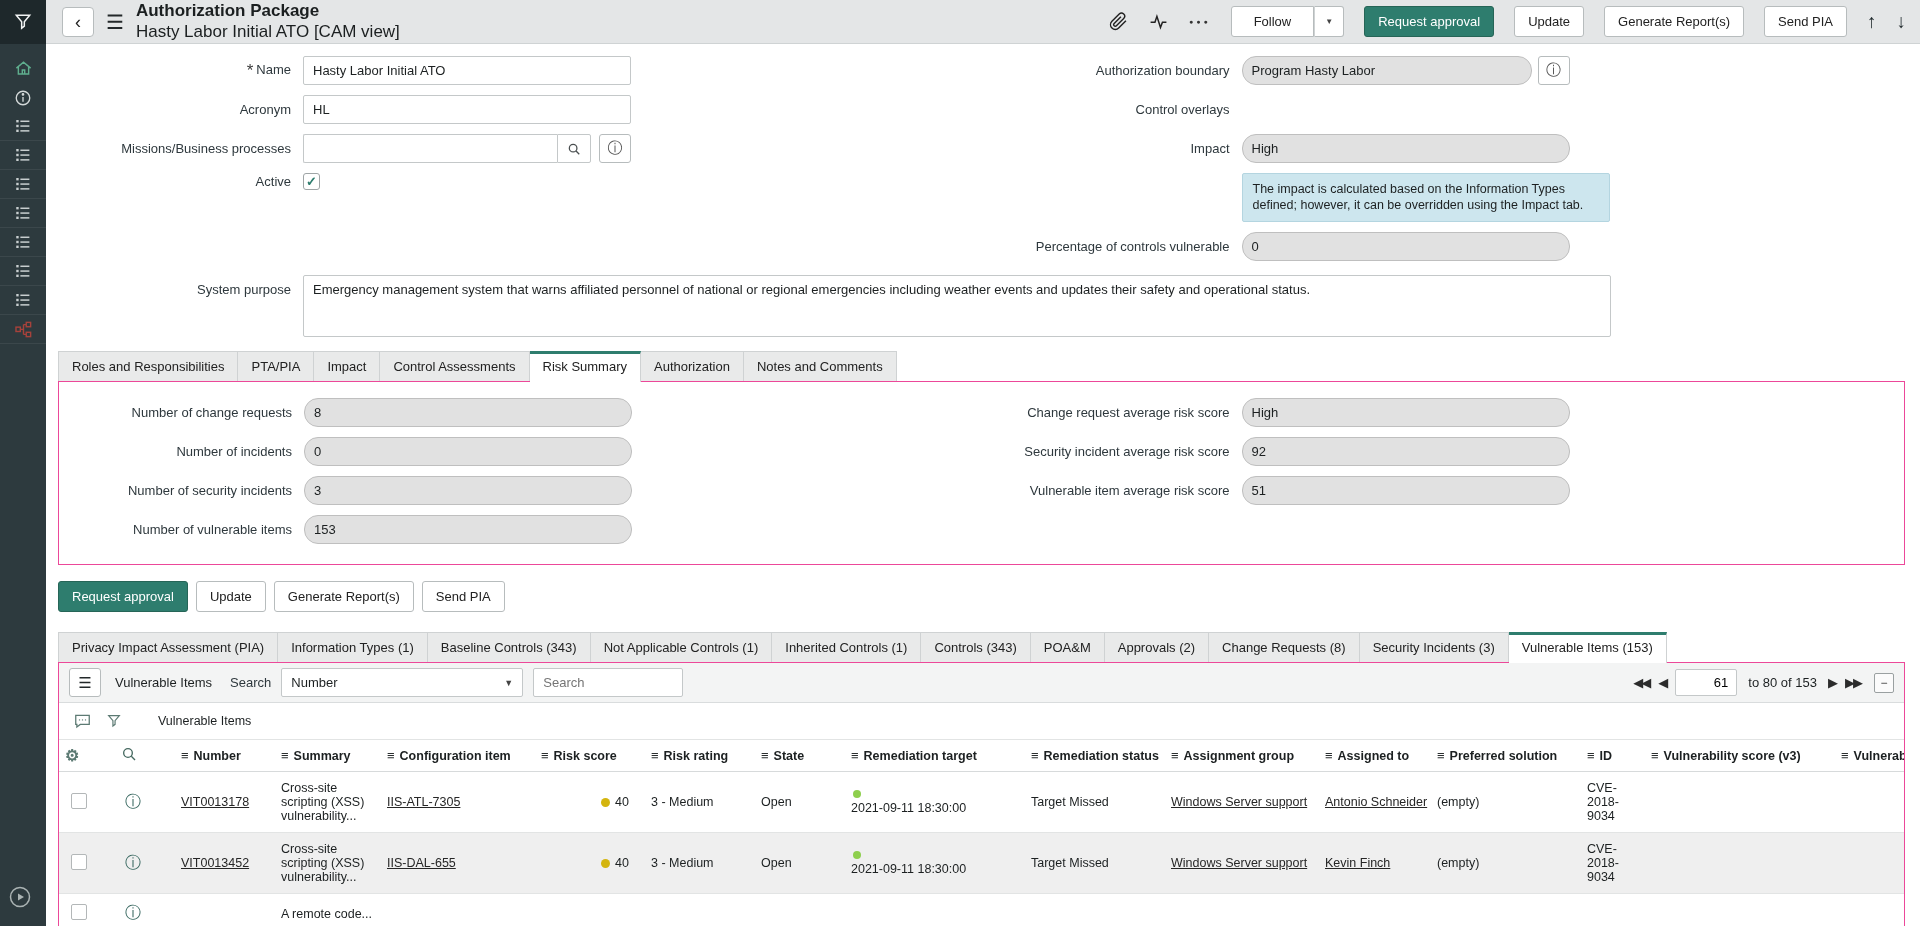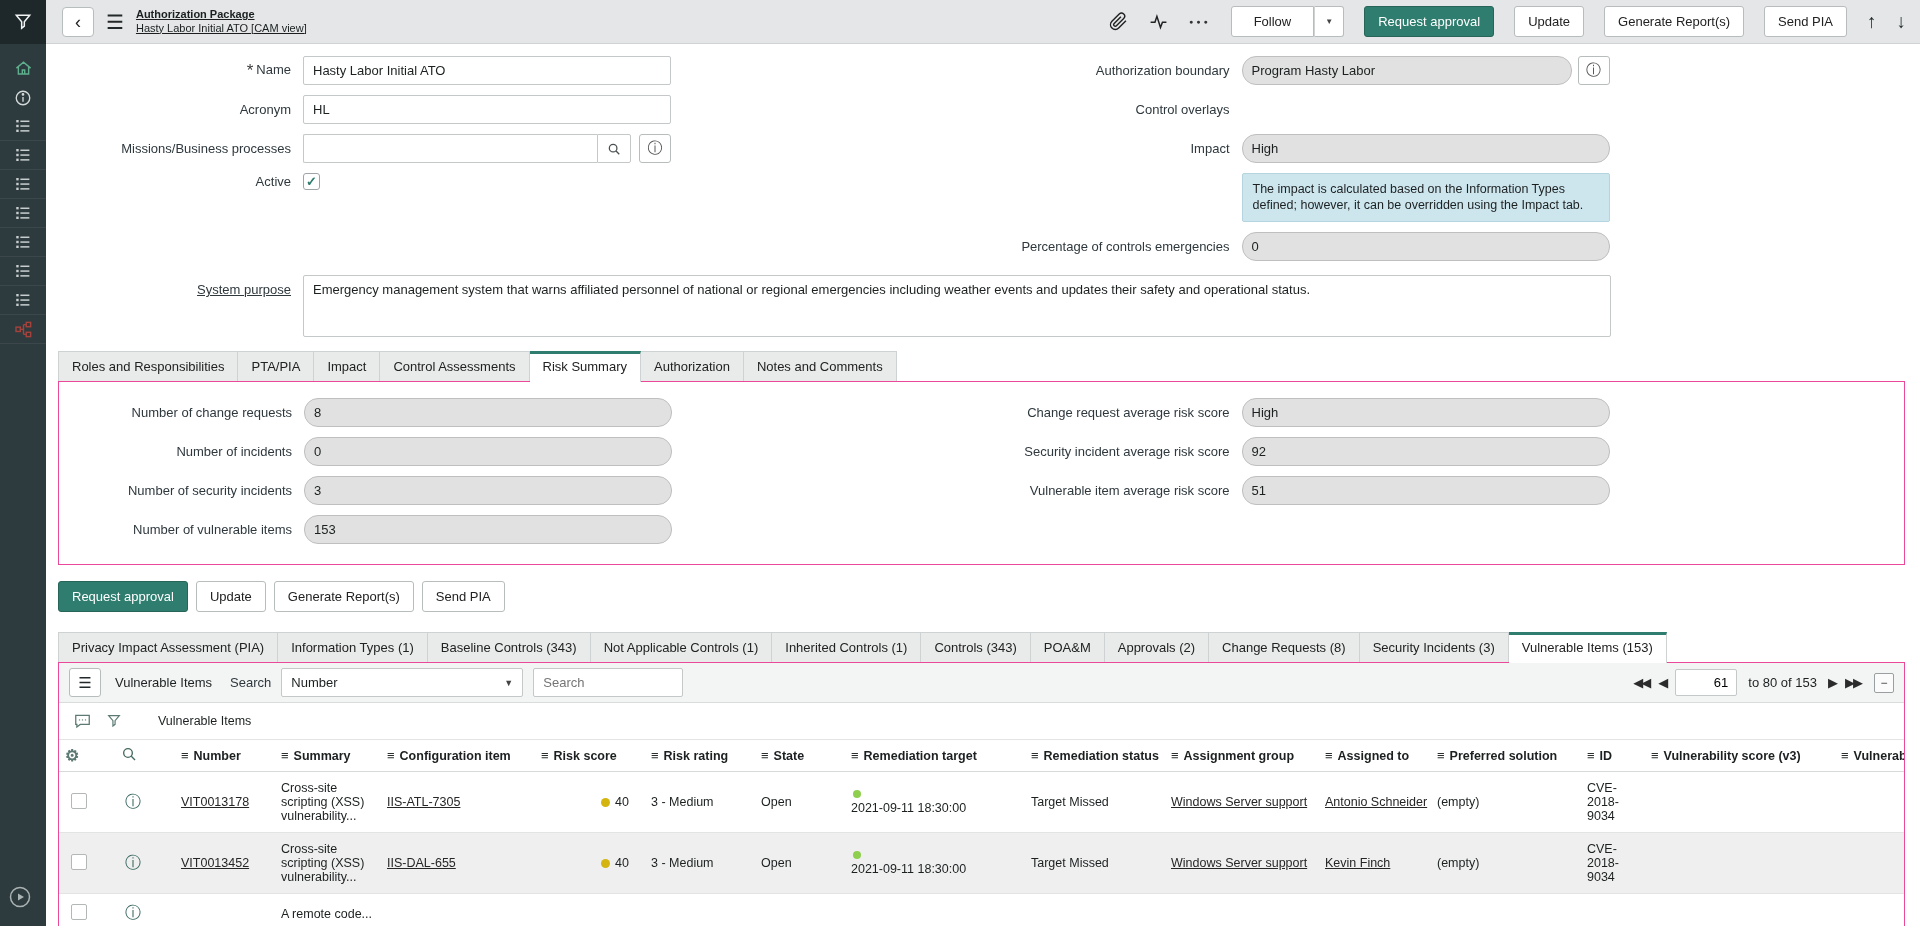--- a/index.html
+++ b/index.html
@@ -13,40 +13,40 @@
   .sb-icons { display:flex; flex-direction:column; margin-top:10px; }
   .sb-item { height:29px; display:flex; align-items:center; justify-content:center; border-bottom:1px solid rgba(255,255,255,0.07); cursor:pointer; }
   .sb-item:first-child, .sb-item:nth-child(2) { border-bottom:none; }
   .sb-bottom { margin-top:auto; padding:0 0 14px 8px; }
 
   
   .main { flex:1; display:flex; flex-direction:column; min-width:0; }
   .topbar { height:44px; background:#e4e6e7; border-bottom:1px solid #cfd3d4; display:flex; align-items:center; padding:0 14px 0 16px; gap:12px; flex-shrink:0; }
   .back-btn { width:32px; height:30px; background:#fff; border:1px solid #b7bcbd; border-radius:4px; font-size:18px; line-height:26px; text-align:center; color:#222; cursor:pointer; }
   .burger { font-size:20px; color:#23282a; cursor:pointer; line-height:1; }
-  .title-block { line-height:1.2; font-size:11px; color:#1b1f20;text-decoration:underline; }
+  .title-block { line-height:1.2; font-size:17px; color:#1b1f20; }
   .title-app { font-weight:bold; }
   .topbar-right { margin-left:auto; display:flex; align-items:center; gap:20px; }
   .icon-btn { background:none; border:none; cursor:pointer; display:flex; align-items:center; color:#222; }
   .dots { font-size:7px; letter-spacing:3px; color:#333; }
   .btn { height:31px; padding:0 13px; background:#fff; border:1px solid #b7bcbd; border-radius:3px; font-size:13px; color:#222; cursor:pointer; font-family:inherit; }
   .btn-primary { background:#2e7d6e; border-color:#266557; color:#fff; }
   .split { display:flex; }
   .split .btn { border-radius:3px 0 0 3px; padding:0 22px; }
   .split .caret-btn { width:30px; border:1px solid #b7bcbd; border-left:1px solid #cfd3d4; border-radius:0 3px 3px 0; background:#fff; font-size:8px; color:#444; cursor:pointer; }
   .arrow-glyph { font-size:19px; font-weight:bold; color:#1e282b; }
 
   
   .content { flex:1; padding:12px 15px 0 12px; overflow:hidden; background:#fff; }
   .form-grid { display:grid; grid-template-columns:1fr 1fr; column-gap:30px; }
   .frow { display:flex; align-items:center; margin-bottom:10px; }
   .frow.top { align-items:flex-start; }
   .flabel { width:245px; flex-shrink:0; text-align:right; padding-right:12px; color:#2e383d; font-size:13px; }
   .req-star { font-size:17px; color:#3c3c3c; margin-right:3px; vertical-align:-2px; }
-  .fctl { width:368px; display:flex; align-items:center; gap:6px; }
+  .fctl { width:328px; display:flex; align-items:center; gap:6px; }
   .tin { width:100%; height:29px; border:1px solid #c4c8c9; border-radius:2px; padding:0 9px; font-size:13px; color:#1c2021; font-family:inherit; background:#fff; }
   .tin.grouped { border-radius:2px 0 0 2px; border-right:none; }
   .ro { background:#e1e1e1; border-color:#bfbfbf; display:flex; align-items:center; padding:0 9px; height:29px; border:1px solid #bfbfbf; border-radius:14px; width:100%; font-size:13px; color:#1c2021; }
   .search-seg { width:34px; height:29px; border:1px solid #c4c8c9; border-radius:0 2px 2px 0; background:#fff; display:flex; align-items:center; justify-content:center; cursor:pointer; flex-shrink:0; }
   .info-btn { width:32px; height:29px; border:1px solid #b7bcbd; border-radius:3px; background:#fff; font-size:15px; color:#555; cursor:pointer; flex-shrink:0; }
   .checkbox { width:17px; height:17px; border:1px solid #9fa5a6; border-radius:3px; background:#fff; display:flex; align-items:center; justify-content:center; font-size:13px; font-weight:bold; color:#2e7d6e; cursor:pointer; }
   .infobox { width:368px; background:#cde6ee; border:1px solid #b4d5e0; border-radius:2px; padding:8px 10px; font-size:12.5px; line-height:1.25; color:#1c2021; }
   .sp-row { display:flex; align-items:flex-start; margin-top:4px; }
   .sp-ta { width:1308px; height:62px; border:1px solid #c4c8c9; border-radius:2px; padding:6px 9px; font-size:13px; font-family:inherit; color:#1c2021; resize:none; line-height:1.3; }
 
@@ -293,30 +293,30 @@
             <div class="flabel">Impact</div>
             <div class="fctl">
                 <div class="ro">High</div>
               </div>
           </div>
           <div class="frow top">
             <div class="flabel"></div>
             <div class="infobox">The impact is calculated based on the Information Types defined; however, it can be overridden using the Impact tab.</div>
           </div>
           <div class="frow">
-            <div class="flabel">Percentage of controls emergencies</div>
+            <div class="flabel">Percentage of controls vulnerable</div>
             <div class="fctl">
                 <div class="ro">0</div>
               </div>
           </div>
         </div>
       </div>
 
       <div class="sp-row">
-        <div class="flabel" style="padding-top:7px;text-decoration:underline;">System purpose</div>
+        <div class="flabel" style="padding-top:7px;">System purpose</div>
         <textarea class="sp-ta" style="">Emergency management system that warns affiliated personnel of national or regional emergencies including weather events and updates their safety and operational status.</textarea>
       </div>
 
       <div class="tabs">
         <div class="tab">Roles and Responsibilities</div>
         <div class="tab">PTA/PIA</div>
         <div class="tab">Impact</div>
         <div class="tab">Control Assessments</div>
         <div class="tab active">Risk Summary</div>
         <div class="tab">Authorization</div>

